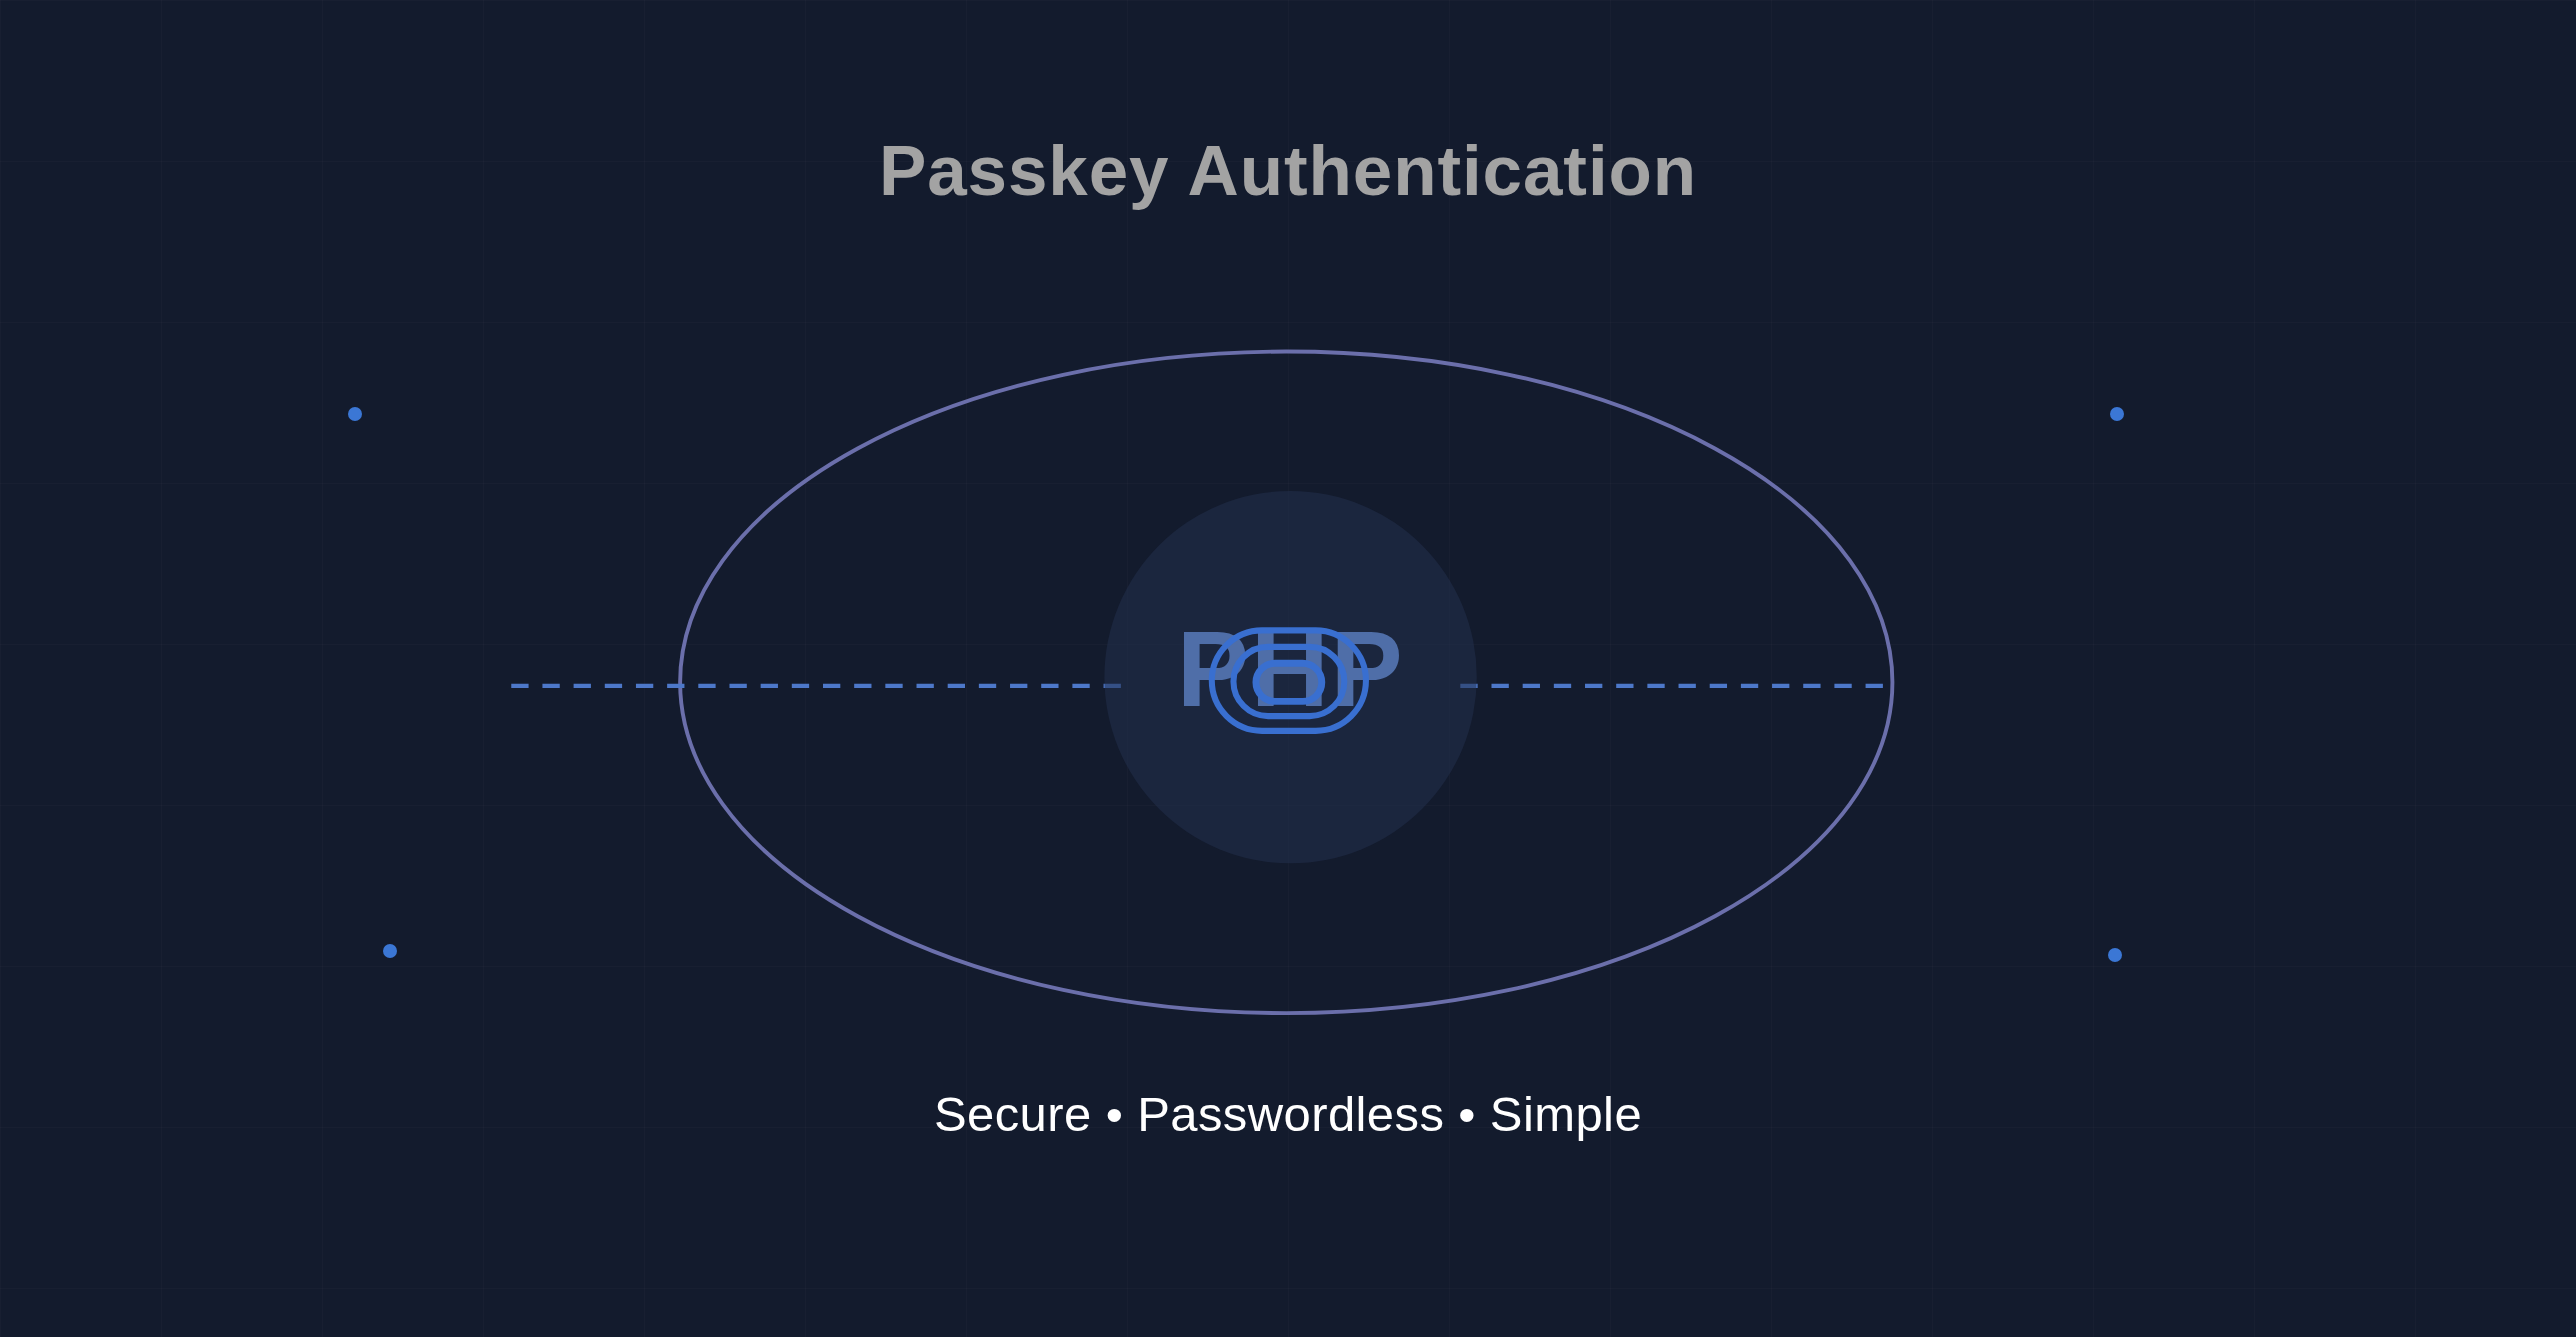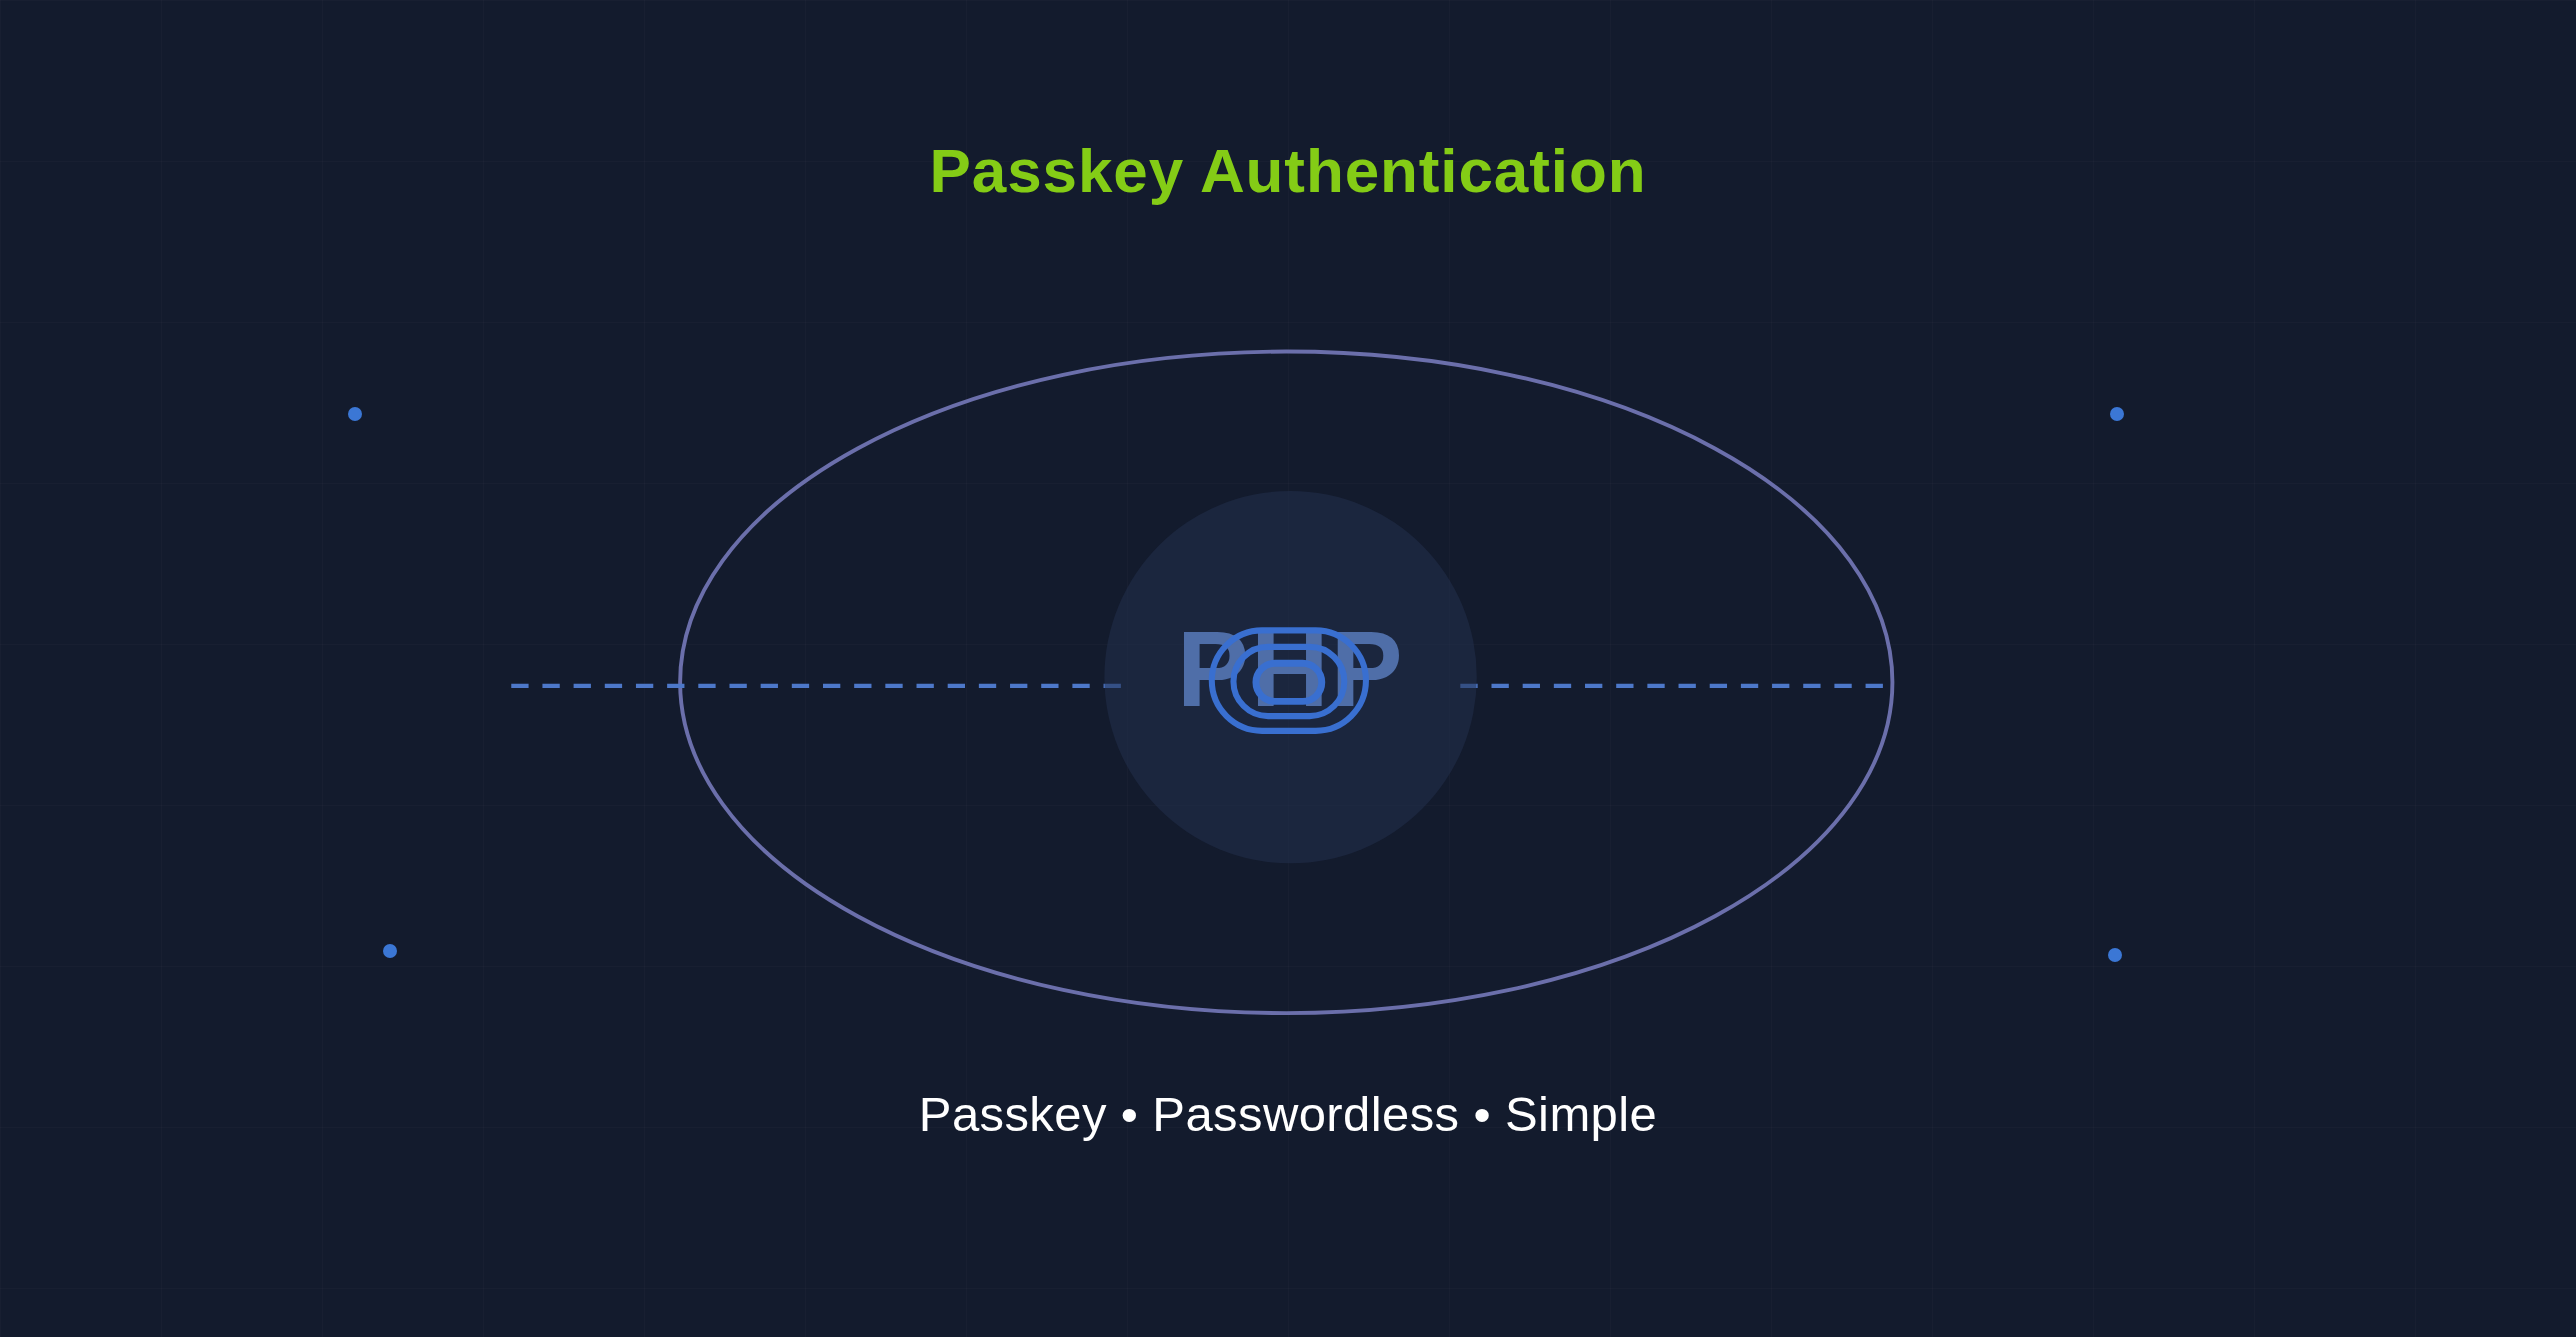--- a/index.html
+++ b/index.html
@@ -20,23 +20,23 @@
       linear-gradient(to right, rgba(255,255,255,0.02) 0.9px, transparent 0.9px),
       linear-gradient(to bottom, rgba(255,255,255,0.02) 0.9px, transparent 0.9px);
     background-size: 161px 161px;
     pointer-events: none;
   }
   .title {
     position: absolute;
     left: 50%;
     top: 170px;
     transform: translate(-50%, -50%);
-    color: #84cc16;
+    color: #a3a3a3;
     font-weight: 700;
-    font-size: 62px;
+    font-size: 71px;
     white-space: nowrap;
     letter-spacing: 0.9px;
   }
   .dot {
     position: absolute;
     width: 14px;
     height: 14px;
     border-radius: 50%;
     background: #3b77d5;
   }
@@ -87,14 +87,14 @@
     <rect x="1424" y="747" width="128" height="80" rx="40" ry="40" fill="none" stroke="#396fd0" stroke-width="7"></rect>
     <rect x="1450" y="766" width="76" height="44" rx="22" ry="22" fill="none" stroke="#396fd0" stroke-width="8"></rect>
   </g>
 </svg>
 
 <div class="dot tl"></div>
 <div class="dot tr"></div>
 <div class="dot bl"></div>
 <div class="dot br"></div>
 
-<div class="subtitle">Passkey • Passwordless • Simple</div>
+<div class="subtitle">Secure • Passwordless • Simple</div>
 
 
 </body></html>

